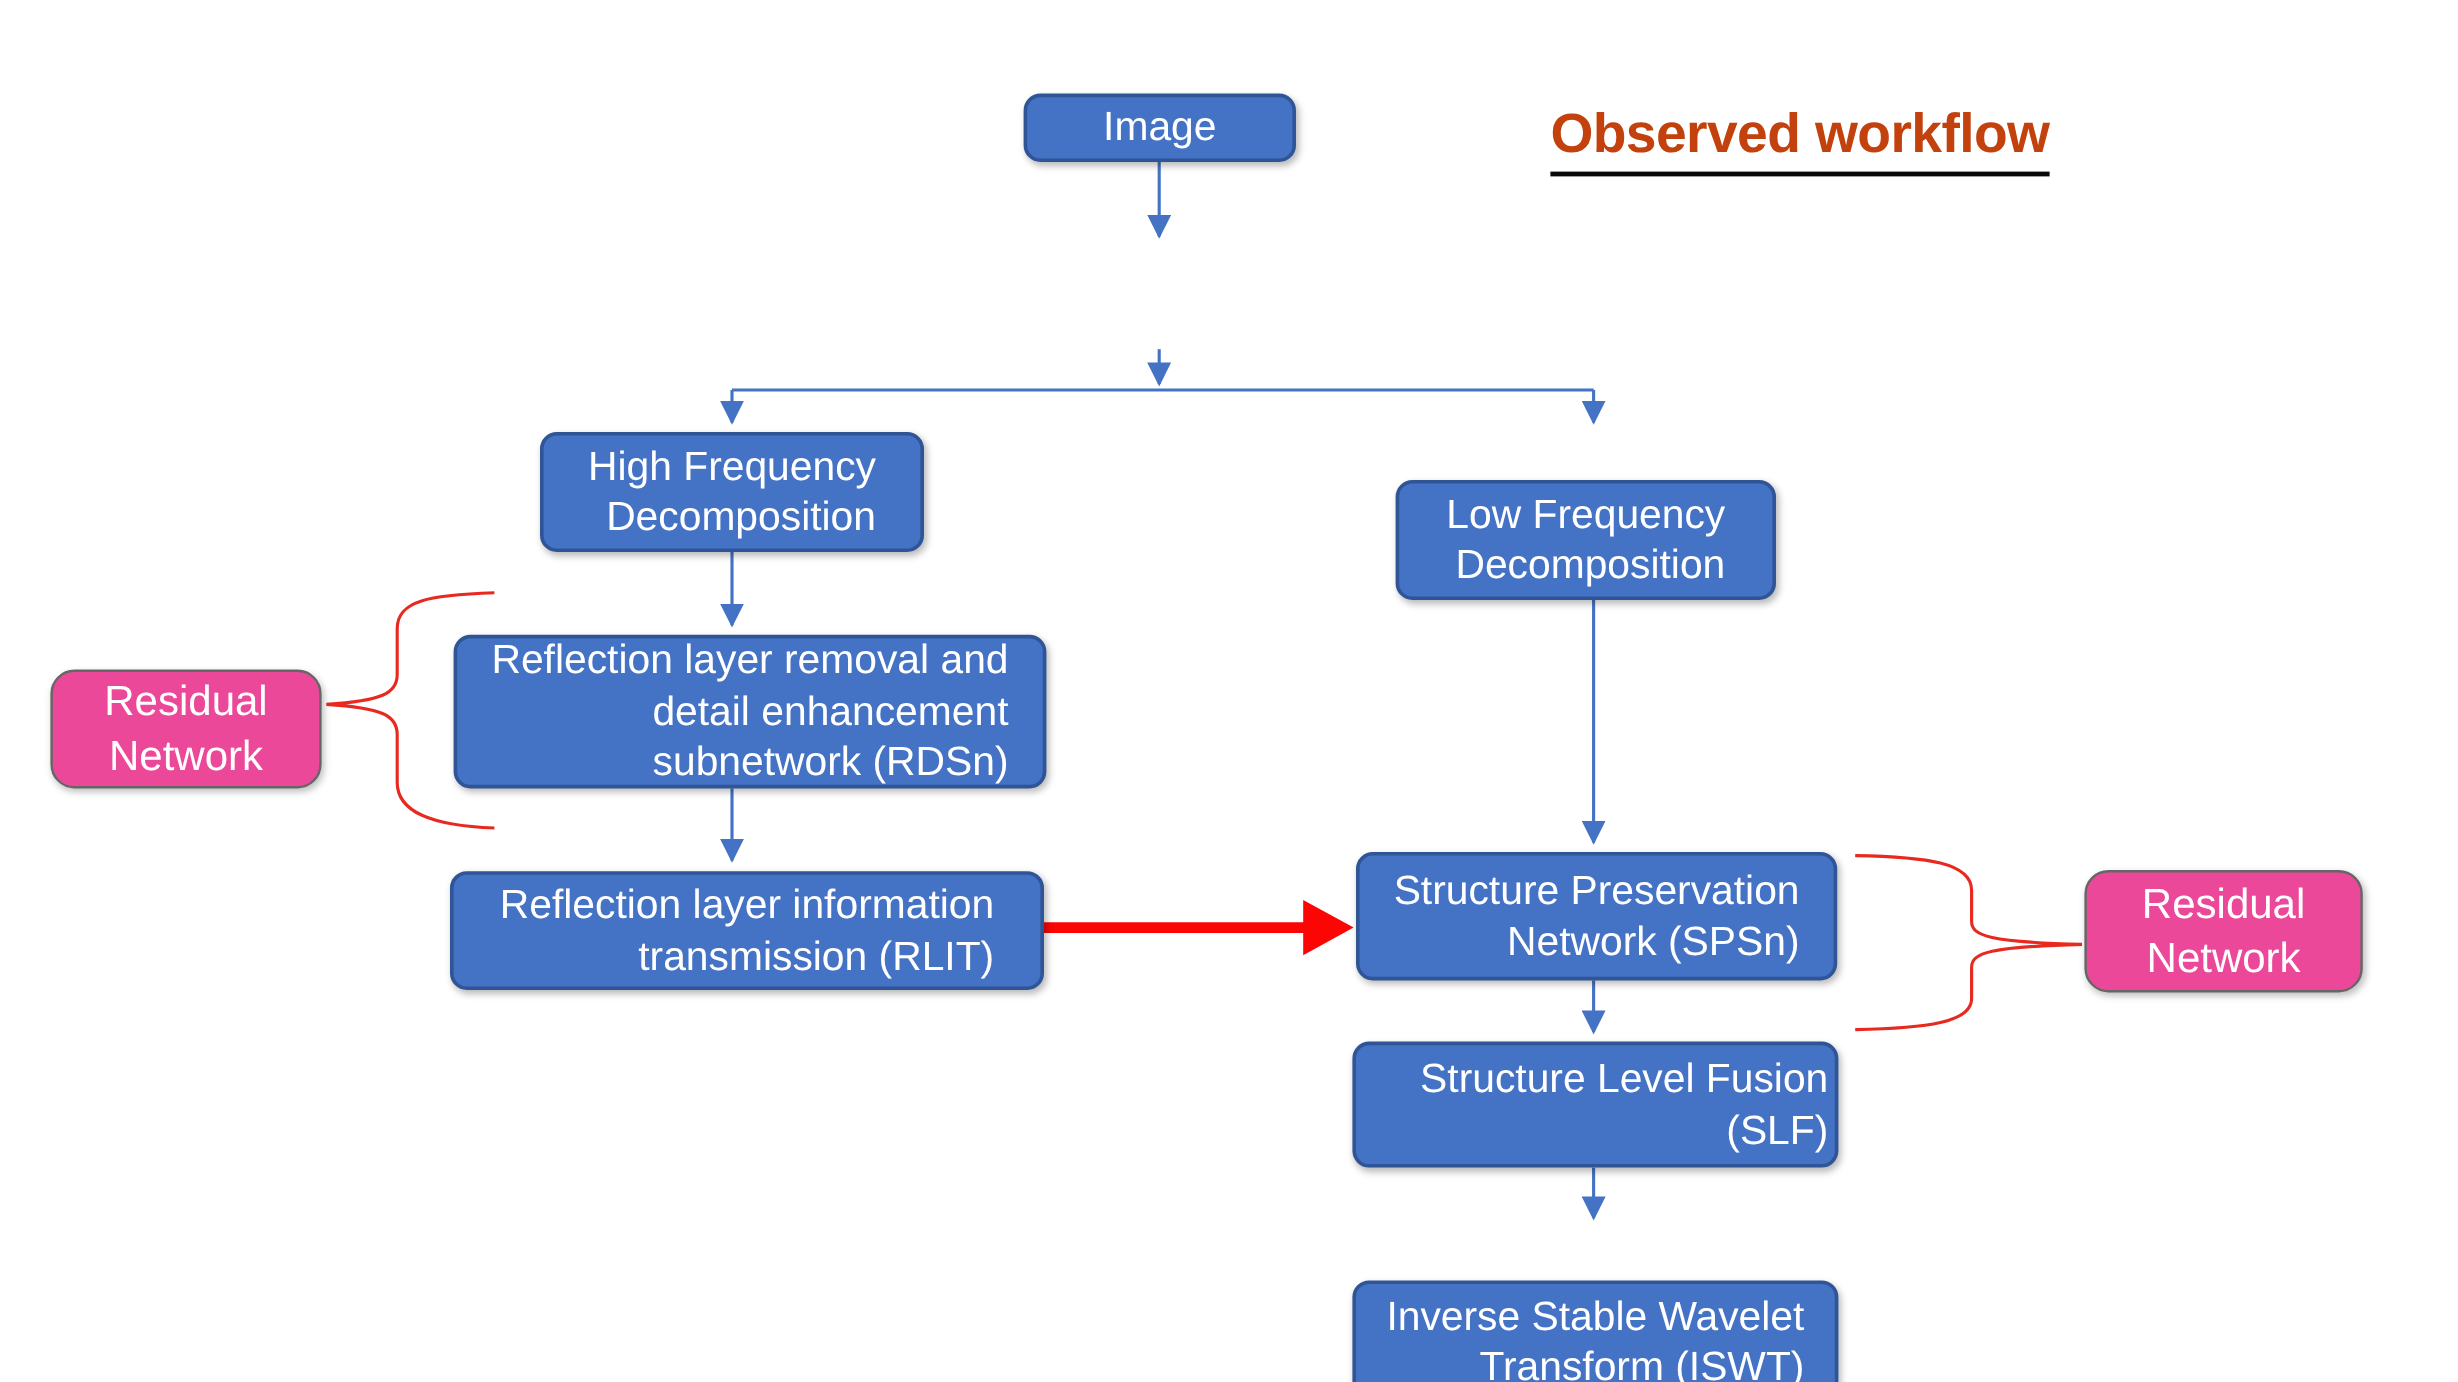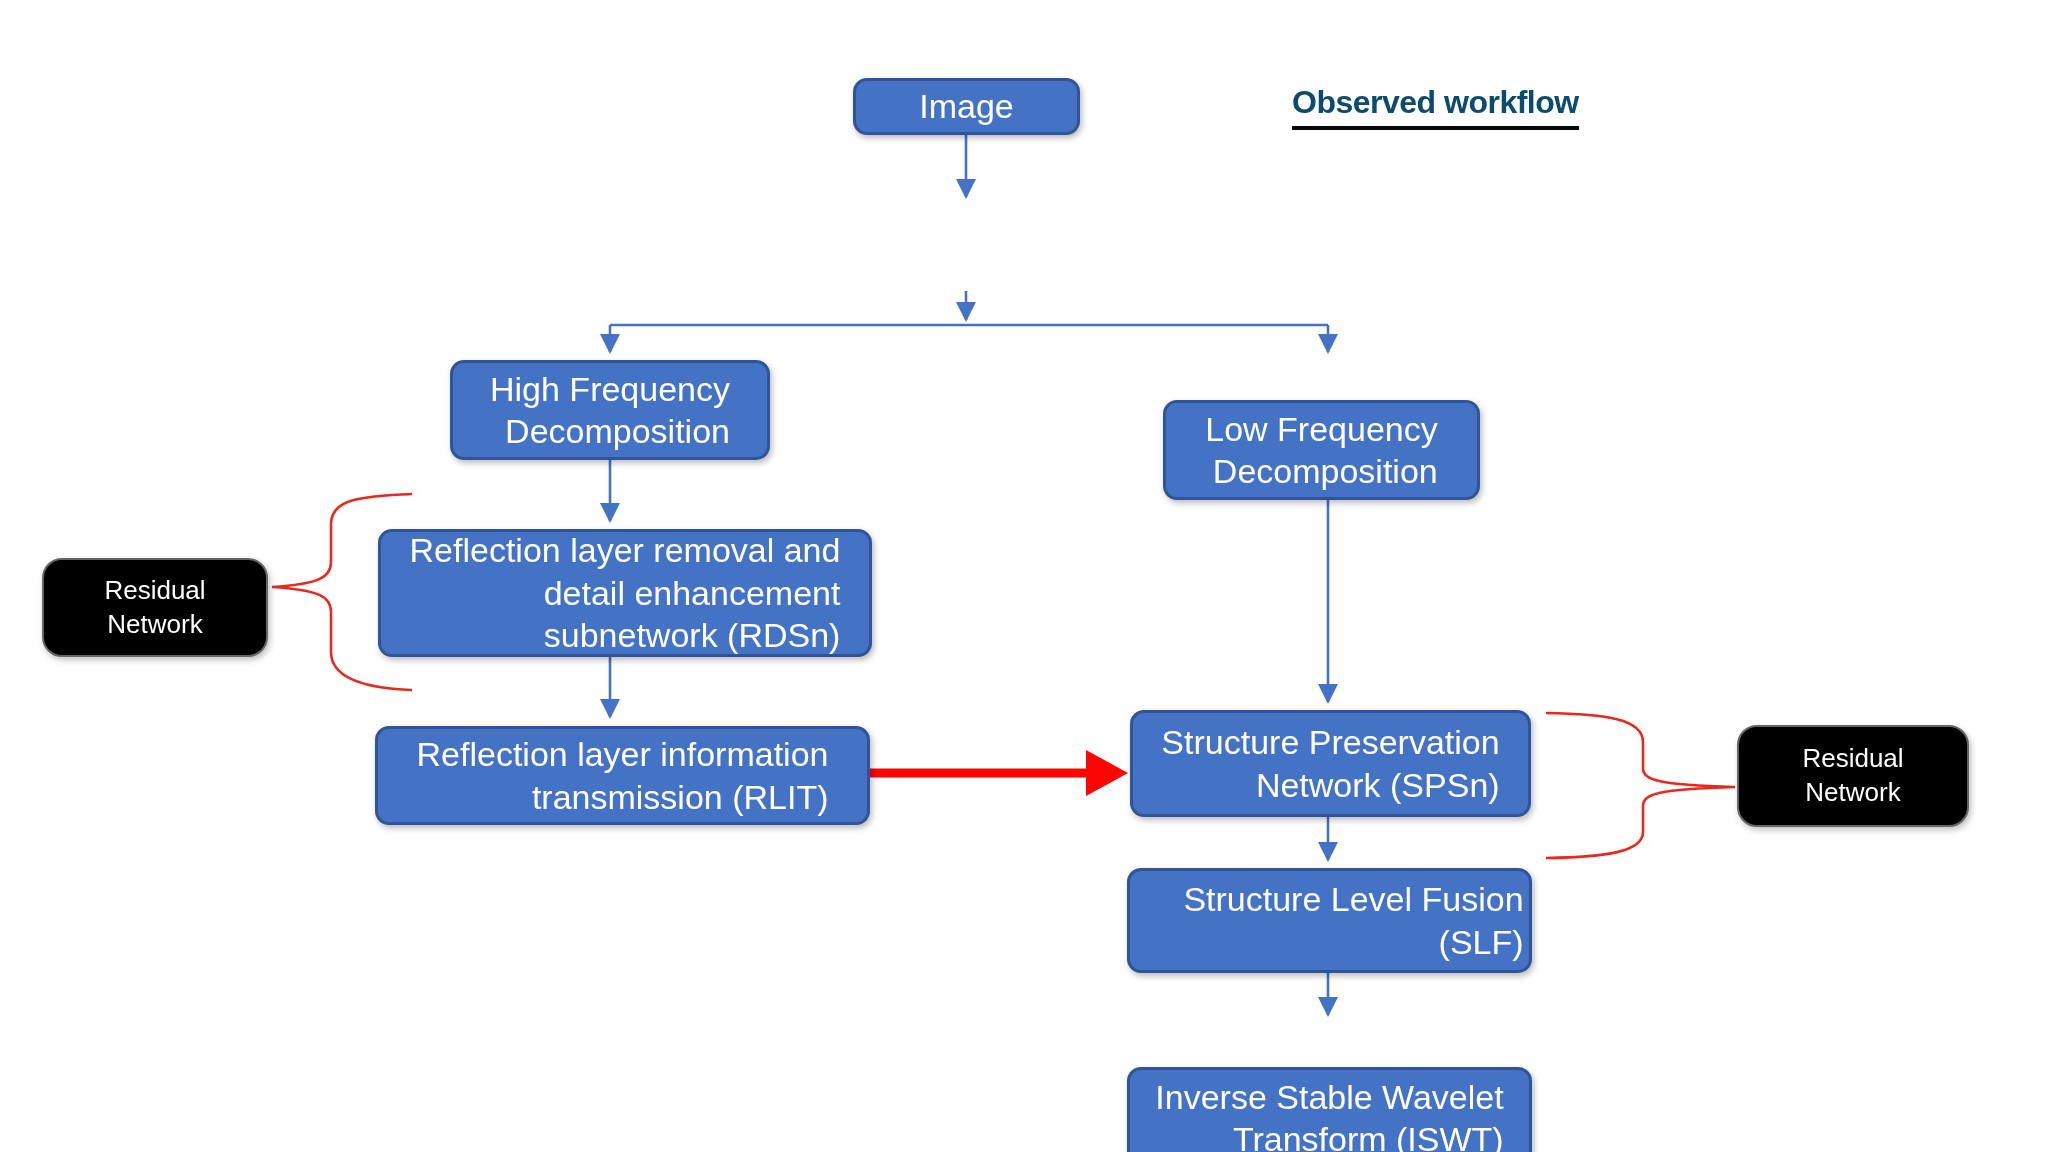--- a/index.html
+++ b/index.html
@@ -21,35 +21,35 @@
     color:#ffffff;
     font-size:34px;line-height:1.25;
     white-space:pre-line;
     box-shadow:2px 3px 6px rgba(0,0,0,0.28);
     box-sizing:border-box;
   }
   .gray-node{
     position:absolute;
     display:flex;align-items:center;justify-content:center;
     text-align:center;
-    background:#000000;
+    background:#ec4899;
     border:2px solid #666666;
     border-radius:20px;
     color:#ffffff;
-    font-size:26px;line-height:1.3;
+    font-size:35px;line-height:1.3;
     white-space:pre-line;
     box-shadow:2px 3px 6px rgba(0,0,0,0.25);
     box-sizing:border-box;
   }
   .title{
     position:absolute;
     left:1292px;top:84px;
-    font-size:32px;font-weight:bold;
+    font-size:46px;font-weight:bold;
     letter-spacing:-0.5px;
-    color:#0c4a6e;
+    color:#c2410c;
     border-bottom:4px solid #0a0a0a;
     padding-bottom:5px;
     white-space:nowrap;
   }
   
   #node-image {left:853px; top:78px;  width:227px;height:57px;}
   #node-swt   {left:768px; top:202px; width:397px;height:89px;}
   #node-high  {left:450px; top:360px; width:320px;height:100px;}
   #node-low   {left:1163px;top:360px; width:317px;height:100px;margin-top:40px;}
   #node-rdsn  {left:378px; top:529px; width:494px;height:128px;}

